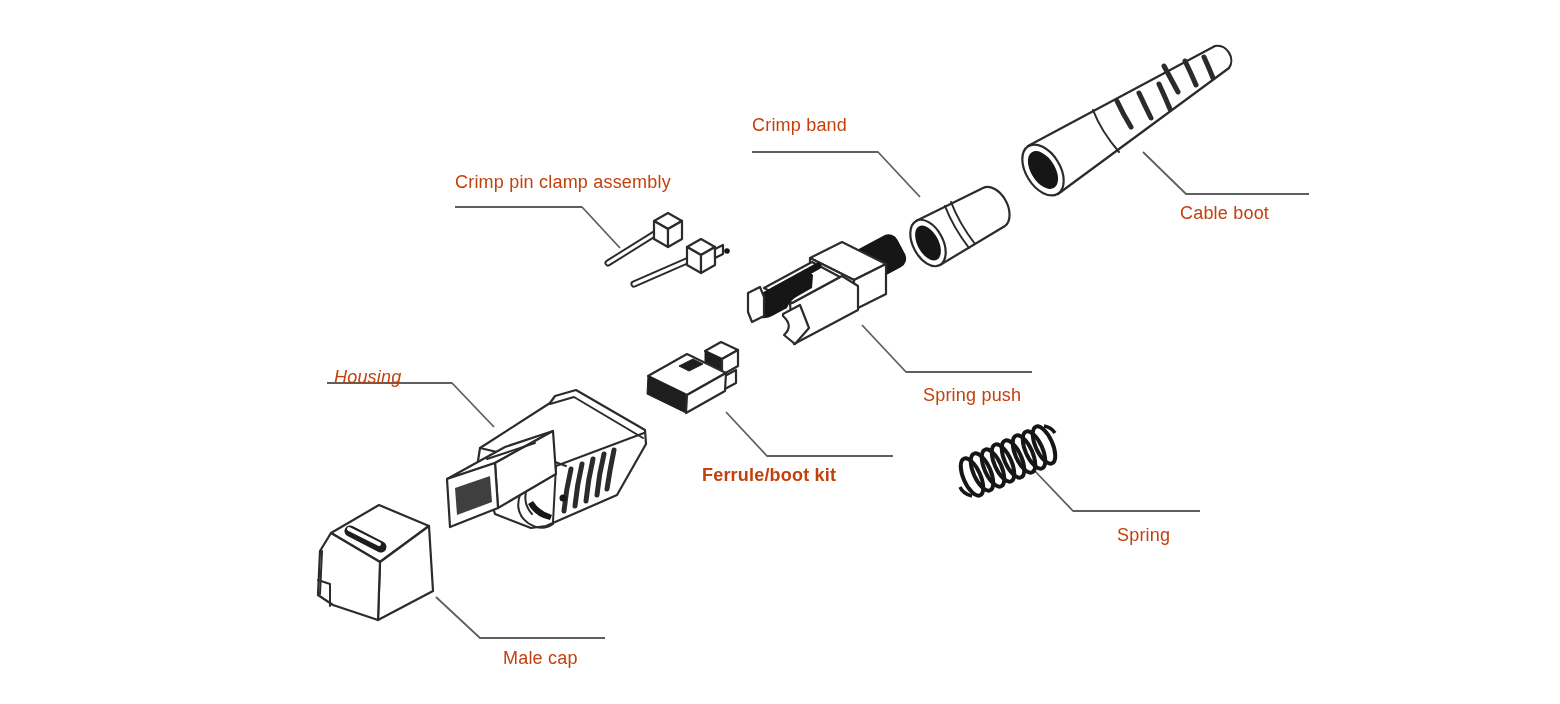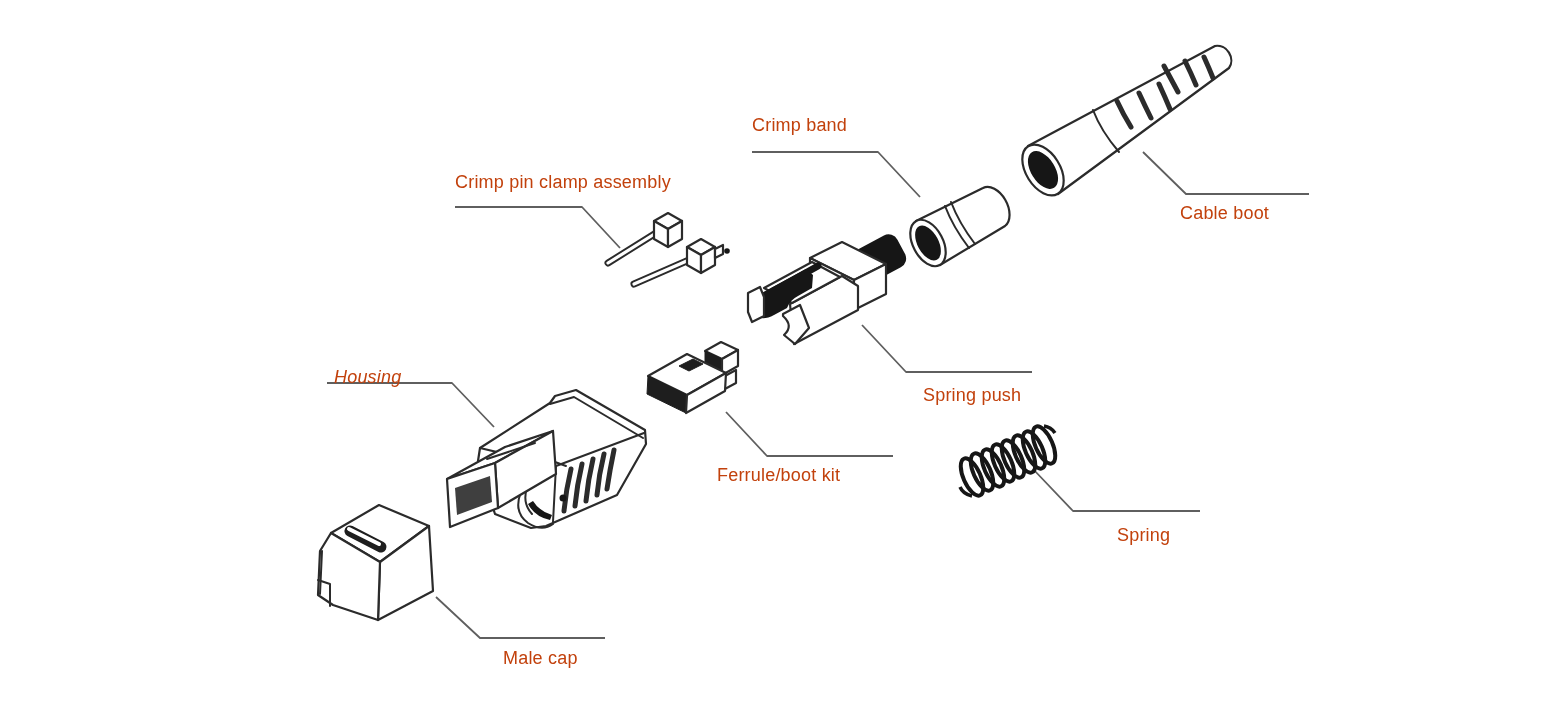--- a/index.html
+++ b/index.html
@@ -154,18 +154,18 @@
   <div class="part-label" style="left:455px;top:173px;">Crimp pin clamp assembly</div>
 
   <div class="part-label" style="left:752px;top:116px;">Crimp band</div>
 
   <div class="part-label" style="left:1180px;top:204px;">Cable boot</div>
 
   <div class="part-label" style="left:334px;top:368px;font-style:italic;">Housing</div>
 
   <div class="part-label" style="left:887px;top:386px;margin-left:36px;">Spring push</div>
 
-  <div class="part-label" style="left:717px;top:466px;">Ferrule/boot kit</div>
+  <div class="part-label" style="left:702px;top:466px;font-weight:bold;">Ferrule/boot kit</div>
 
   <div class="part-label" style="left:1117px;top:526px;text-align:right;">Spring</div>
 
   <div class="part-label" style="left:503px;top:649px;">Male cap</div>
 </div>
 
 </body></html>

